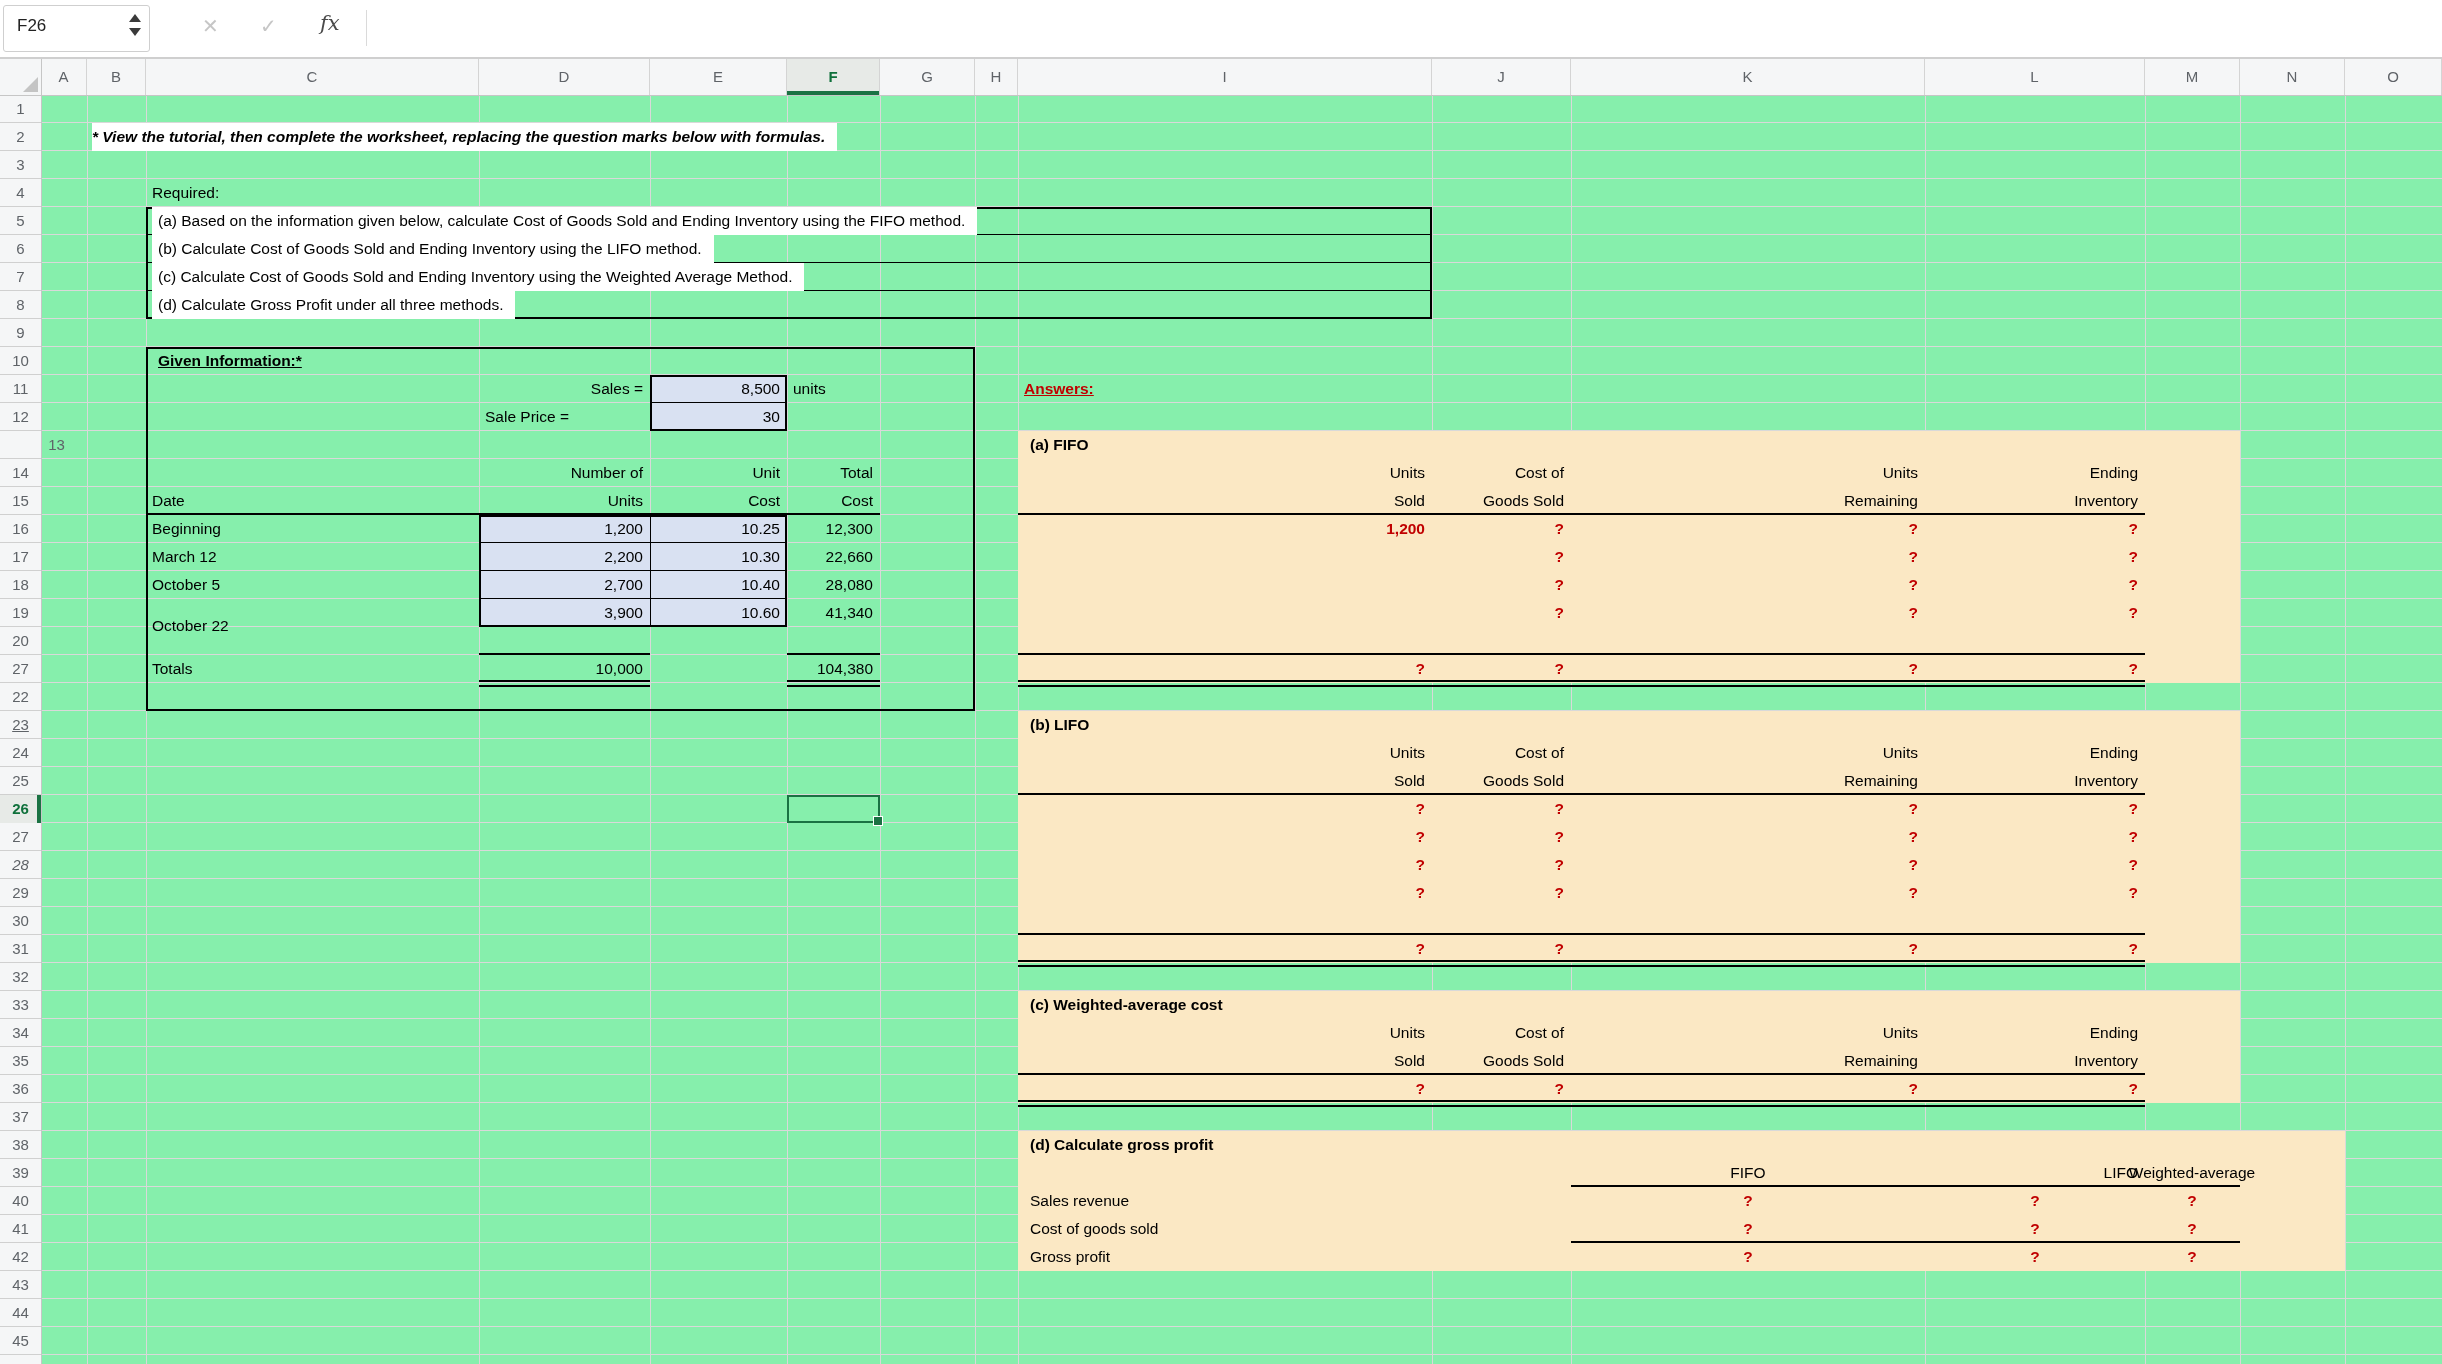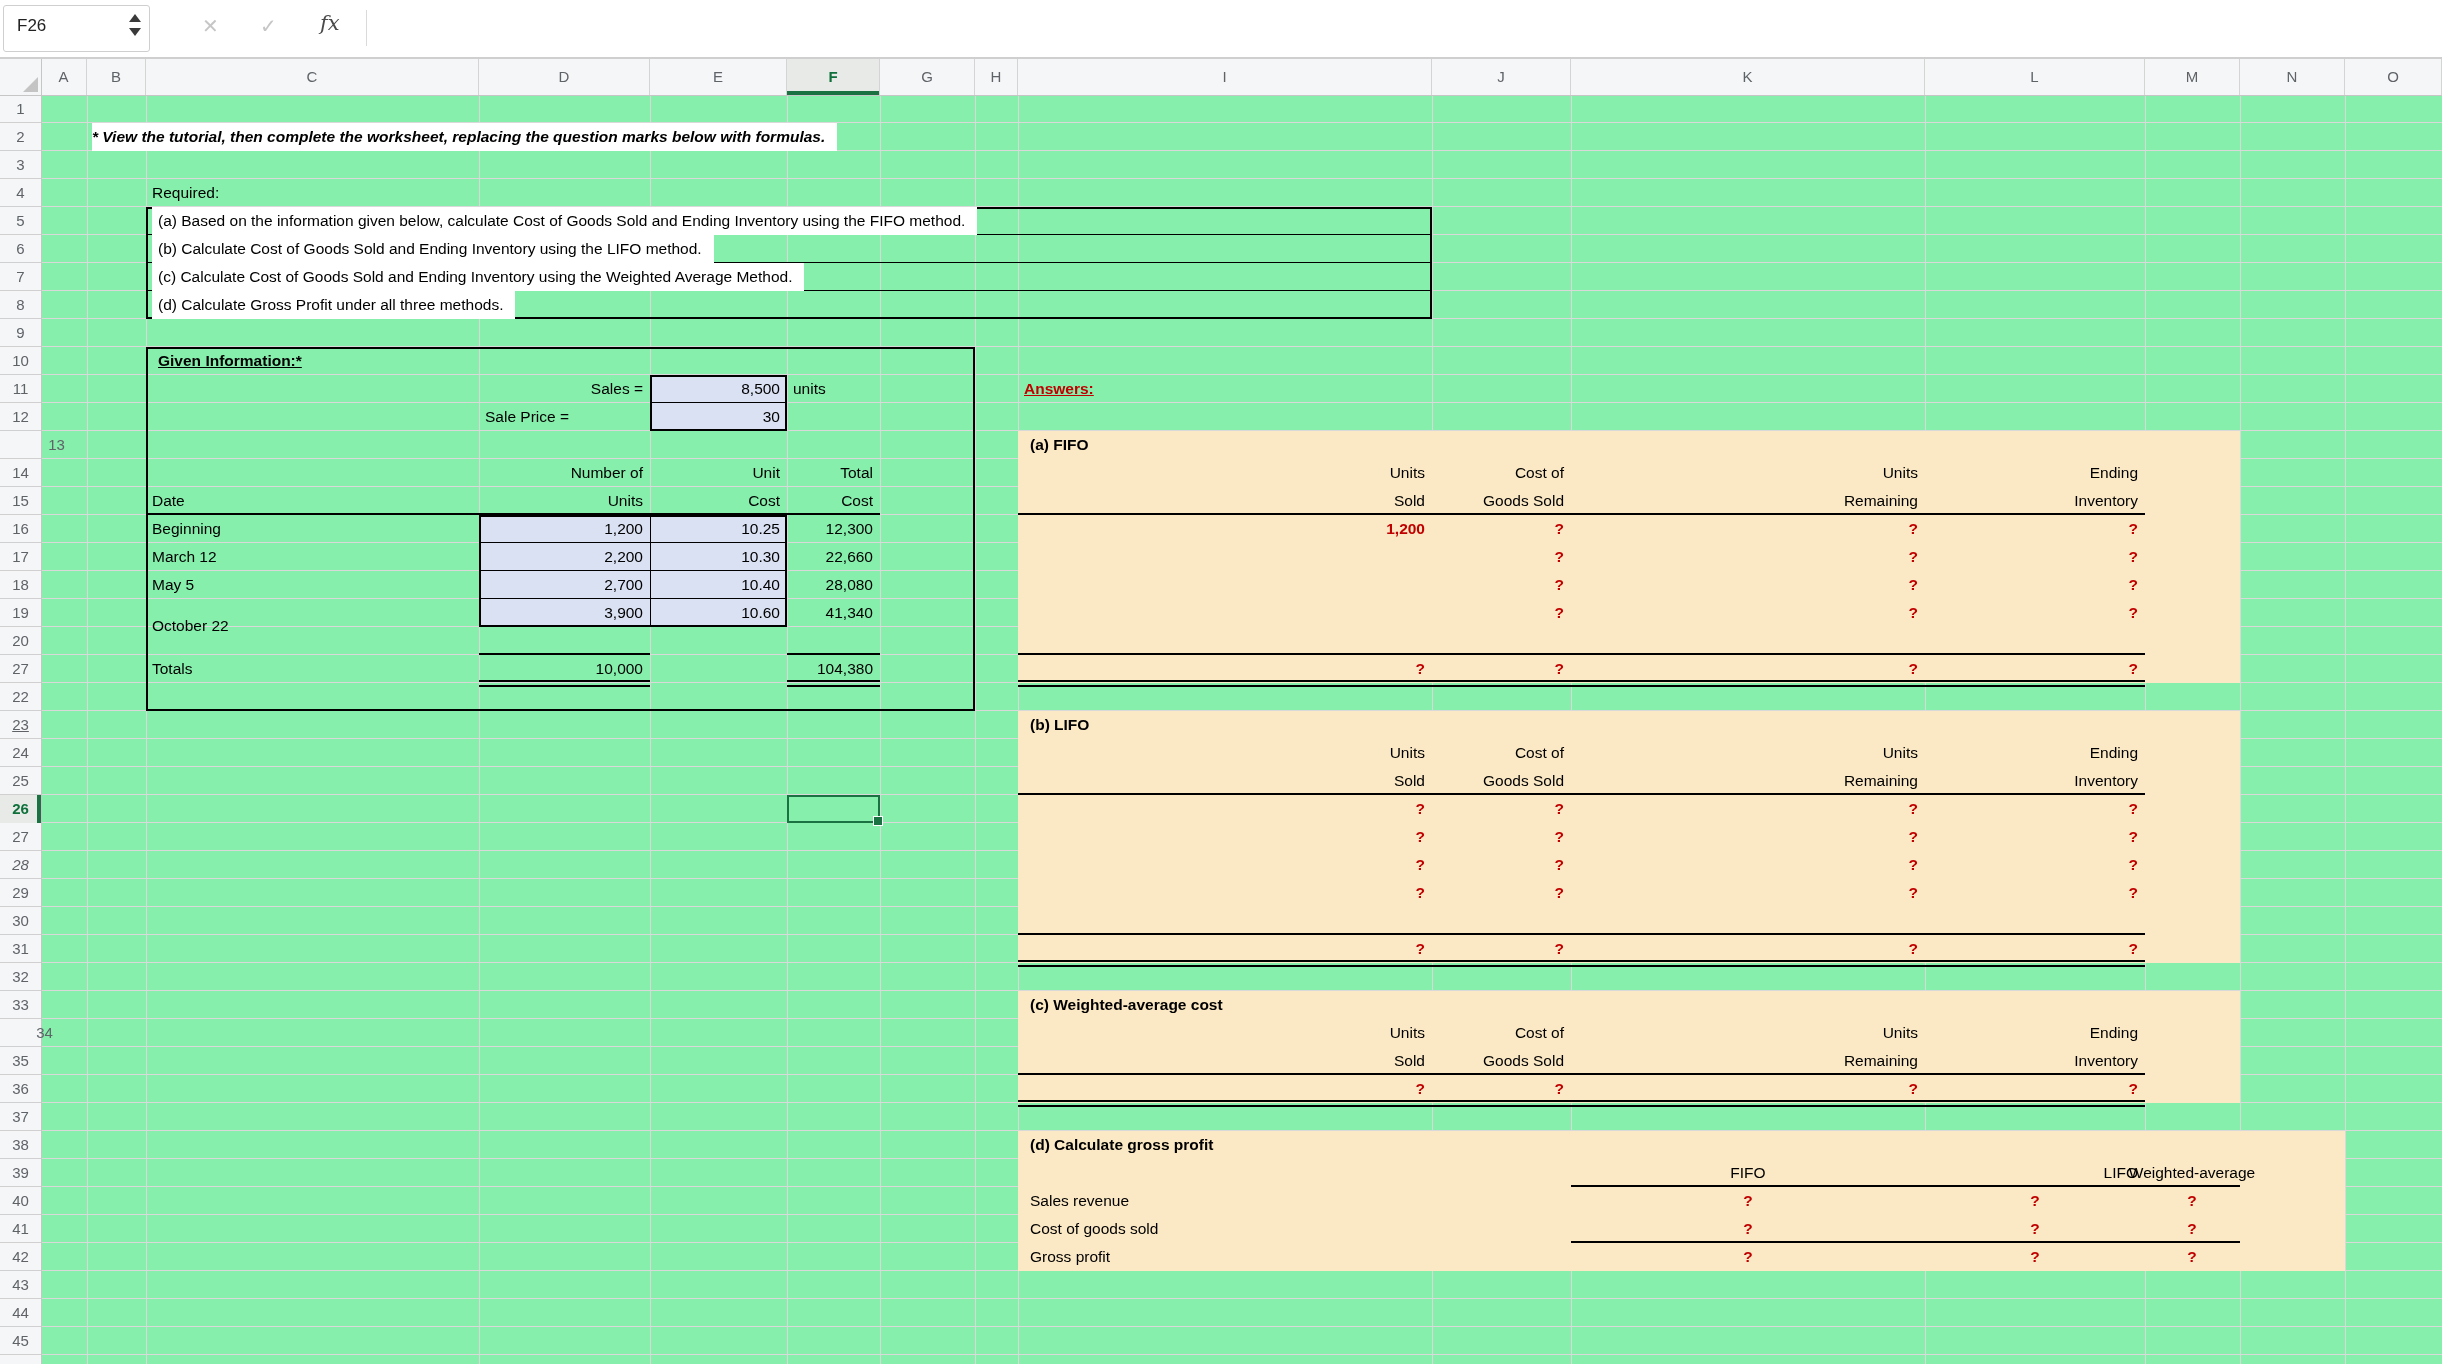--- a/index.html
+++ b/index.html
@@ -139,21 +139,21 @@
       <div class="rowhdr" style="top: 644px;">24</div>
       <div class="rowhdr" style="top: 672px;">25</div>
       <div class="rowhdr active" style="top: 700px;">26</div>
       <div class="rowhdr" style="top: 728px;">27</div>
       <div class="rowhdr" style="top: 756px; font-style: italic;">28</div>
       <div class="rowhdr" style="top: 784px;">29</div>
       <div class="rowhdr" style="top: 812px;">30</div>
       <div class="rowhdr" style="top: 840px;">31</div>
       <div class="rowhdr" style="top: 868px;">32</div>
       <div class="rowhdr" style="top: 896px;">33</div>
-      <div class="rowhdr" style="top: 924px; margin-left: 24px;">34</div>
+      <div class="rowhdr" style="top: 924px;">34</div>
       <div class="rowhdr" style="top: 952px;">35</div>
       <div class="rowhdr" style="top: 980px;">36</div>
       <div class="rowhdr" style="top: 1008px;">37</div>
       <div class="rowhdr" style="top: 1036px;">38</div>
       <div class="rowhdr" style="top: 1064px;">39</div>
       <div class="rowhdr" style="top: 1092px;">40</div>
       <div class="rowhdr" style="top: 1120px;">41</div>
       <div class="rowhdr" style="top: 1148px;">42</div>
       <div class="rowhdr" style="top: 1176px;">43</div>
       <div class="rowhdr" style="top: 1204px;">44</div>
@@ -243,21 +243,21 @@
   <div class="t ra" style="left:787px;top:487px;width:93px">Cost</div>
 
   <div class="t la" style="left:146px;top:515px;width:333px">Beginning</div>
   <div class="t ra" style="left:479px;top:515px;width:171px">1,200</div>
   <div class="t ra" style="left:650px;top:515px;width:137px">10.25</div>
   <div class="t ra" style="left:787px;top:515px;width:93px">12,300</div>
   <div class="t la" style="left:146px;top:543px;width:333px">March 12</div>
   <div class="t ra" style="left:479px;top:543px;width:171px">2,200</div>
   <div class="t ra" style="left:650px;top:543px;width:137px">10.30</div>
   <div class="t ra" style="left:787px;top:543px;width:93px">22,660</div>
-  <div class="t la" style="left:146px;top:571px;width:333px">May 5</div>
+  <div class="t la" style="left:146px;top:571px;width:333px">October 5</div>
   <div class="t ra" style="left:479px;top:571px;width:171px">2,700</div>
   <div class="t ra" style="left:650px;top:571px;width:137px">10.40</div>
   <div class="t ra" style="left:787px;top:571px;width:93px">28,080</div>
   <div class="t la" style="left:146px;top:612px;width:333px">October 22</div>
   <div class="t ra" style="left:479px;top:599px;width:171px">3,900</div>
   <div class="t ra" style="left:650px;top:599px;width:137px">10.60</div>
   <div class="t ra" style="left:787px;top:599px;width:93px">41,340</div>
 
   <div class="t la" style="left:146px;top:655px;width:333px">Totals</div>
   <div class="t ra" style="left:479px;top:655px;width:171px">10,000</div>

